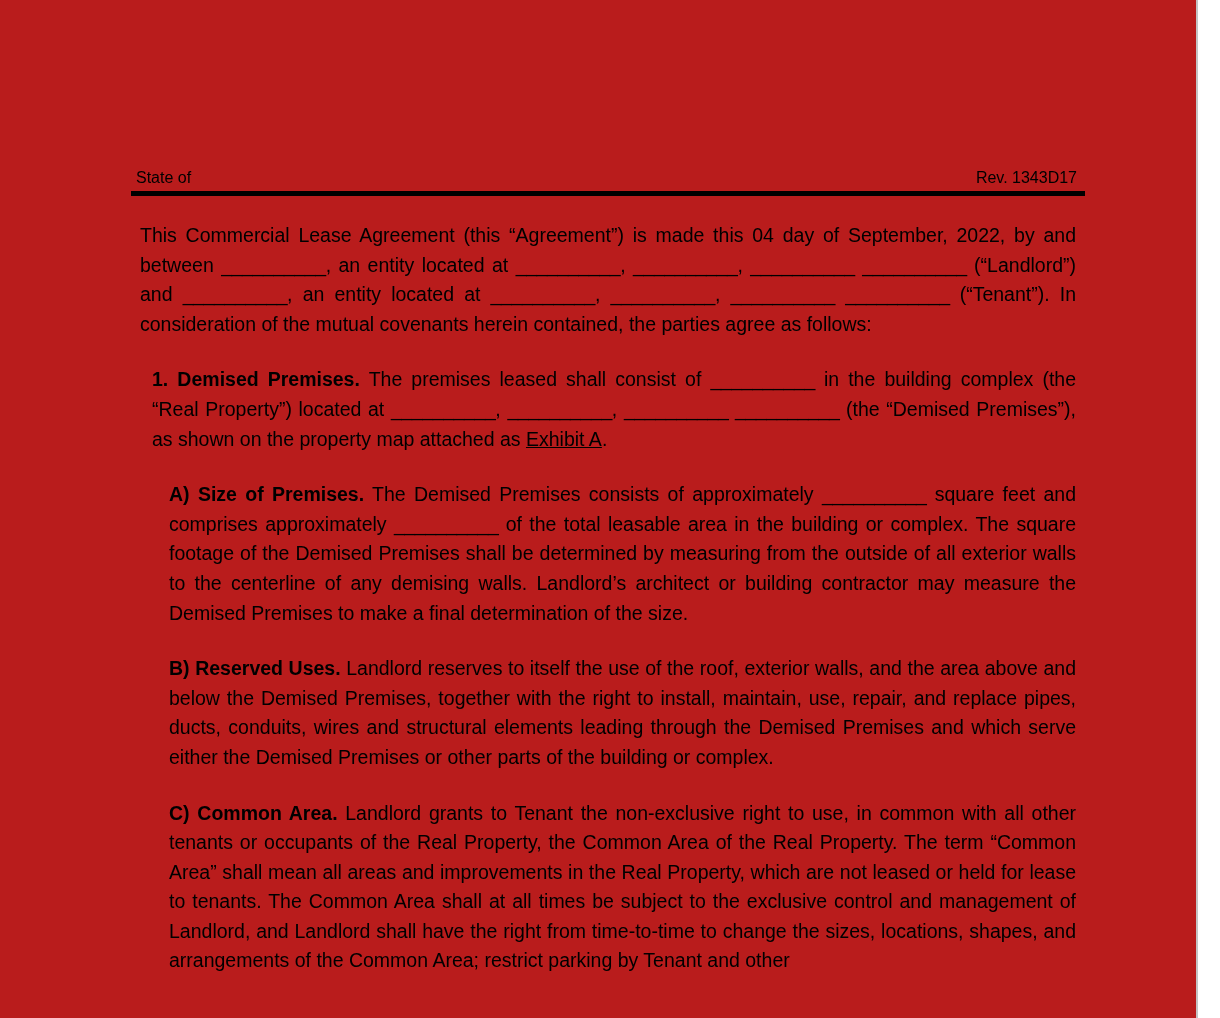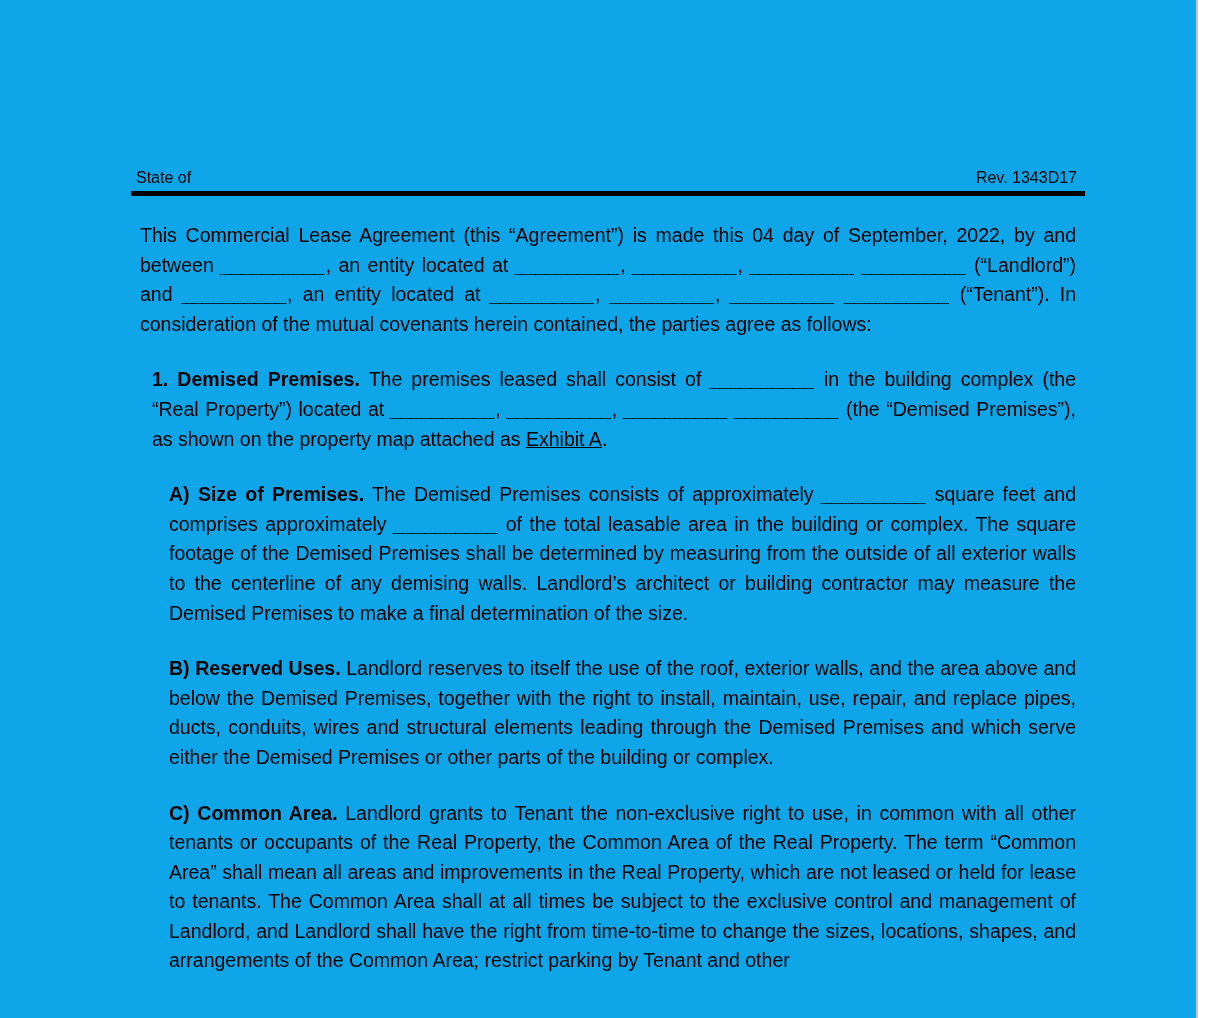--- a/index.html
+++ b/index.html
@@ -35,21 +35,21 @@
     background: #c4c4c4;
   }
 
   
   #page {
     position: absolute;
     top: 0;
     left: 0;
     width: 1196px;
     height: 1018px;
-    background: #0ea5e9;
+    background: #b91c1c;
     box-sizing: border-box;
   }
 
   #doc-body {
     position: absolute;
     left: 140px;
     top: 168px;
     width: 936px;
   }
 
@@ -101,21 +101,20 @@
   .indent {
     margin-left: 29px;
     width: 907px;
   }
 
   b, .bold { font-weight: bold; }
 
   .blank {
     white-space: pre;
     letter-spacing: -0.4px;
-    font-style: italic;
   }
 
   .underline { text-decoration: underline; }
 
   
   #clip-host { overflow: hidden; }
 </style>
 </head>
 <body>
 

